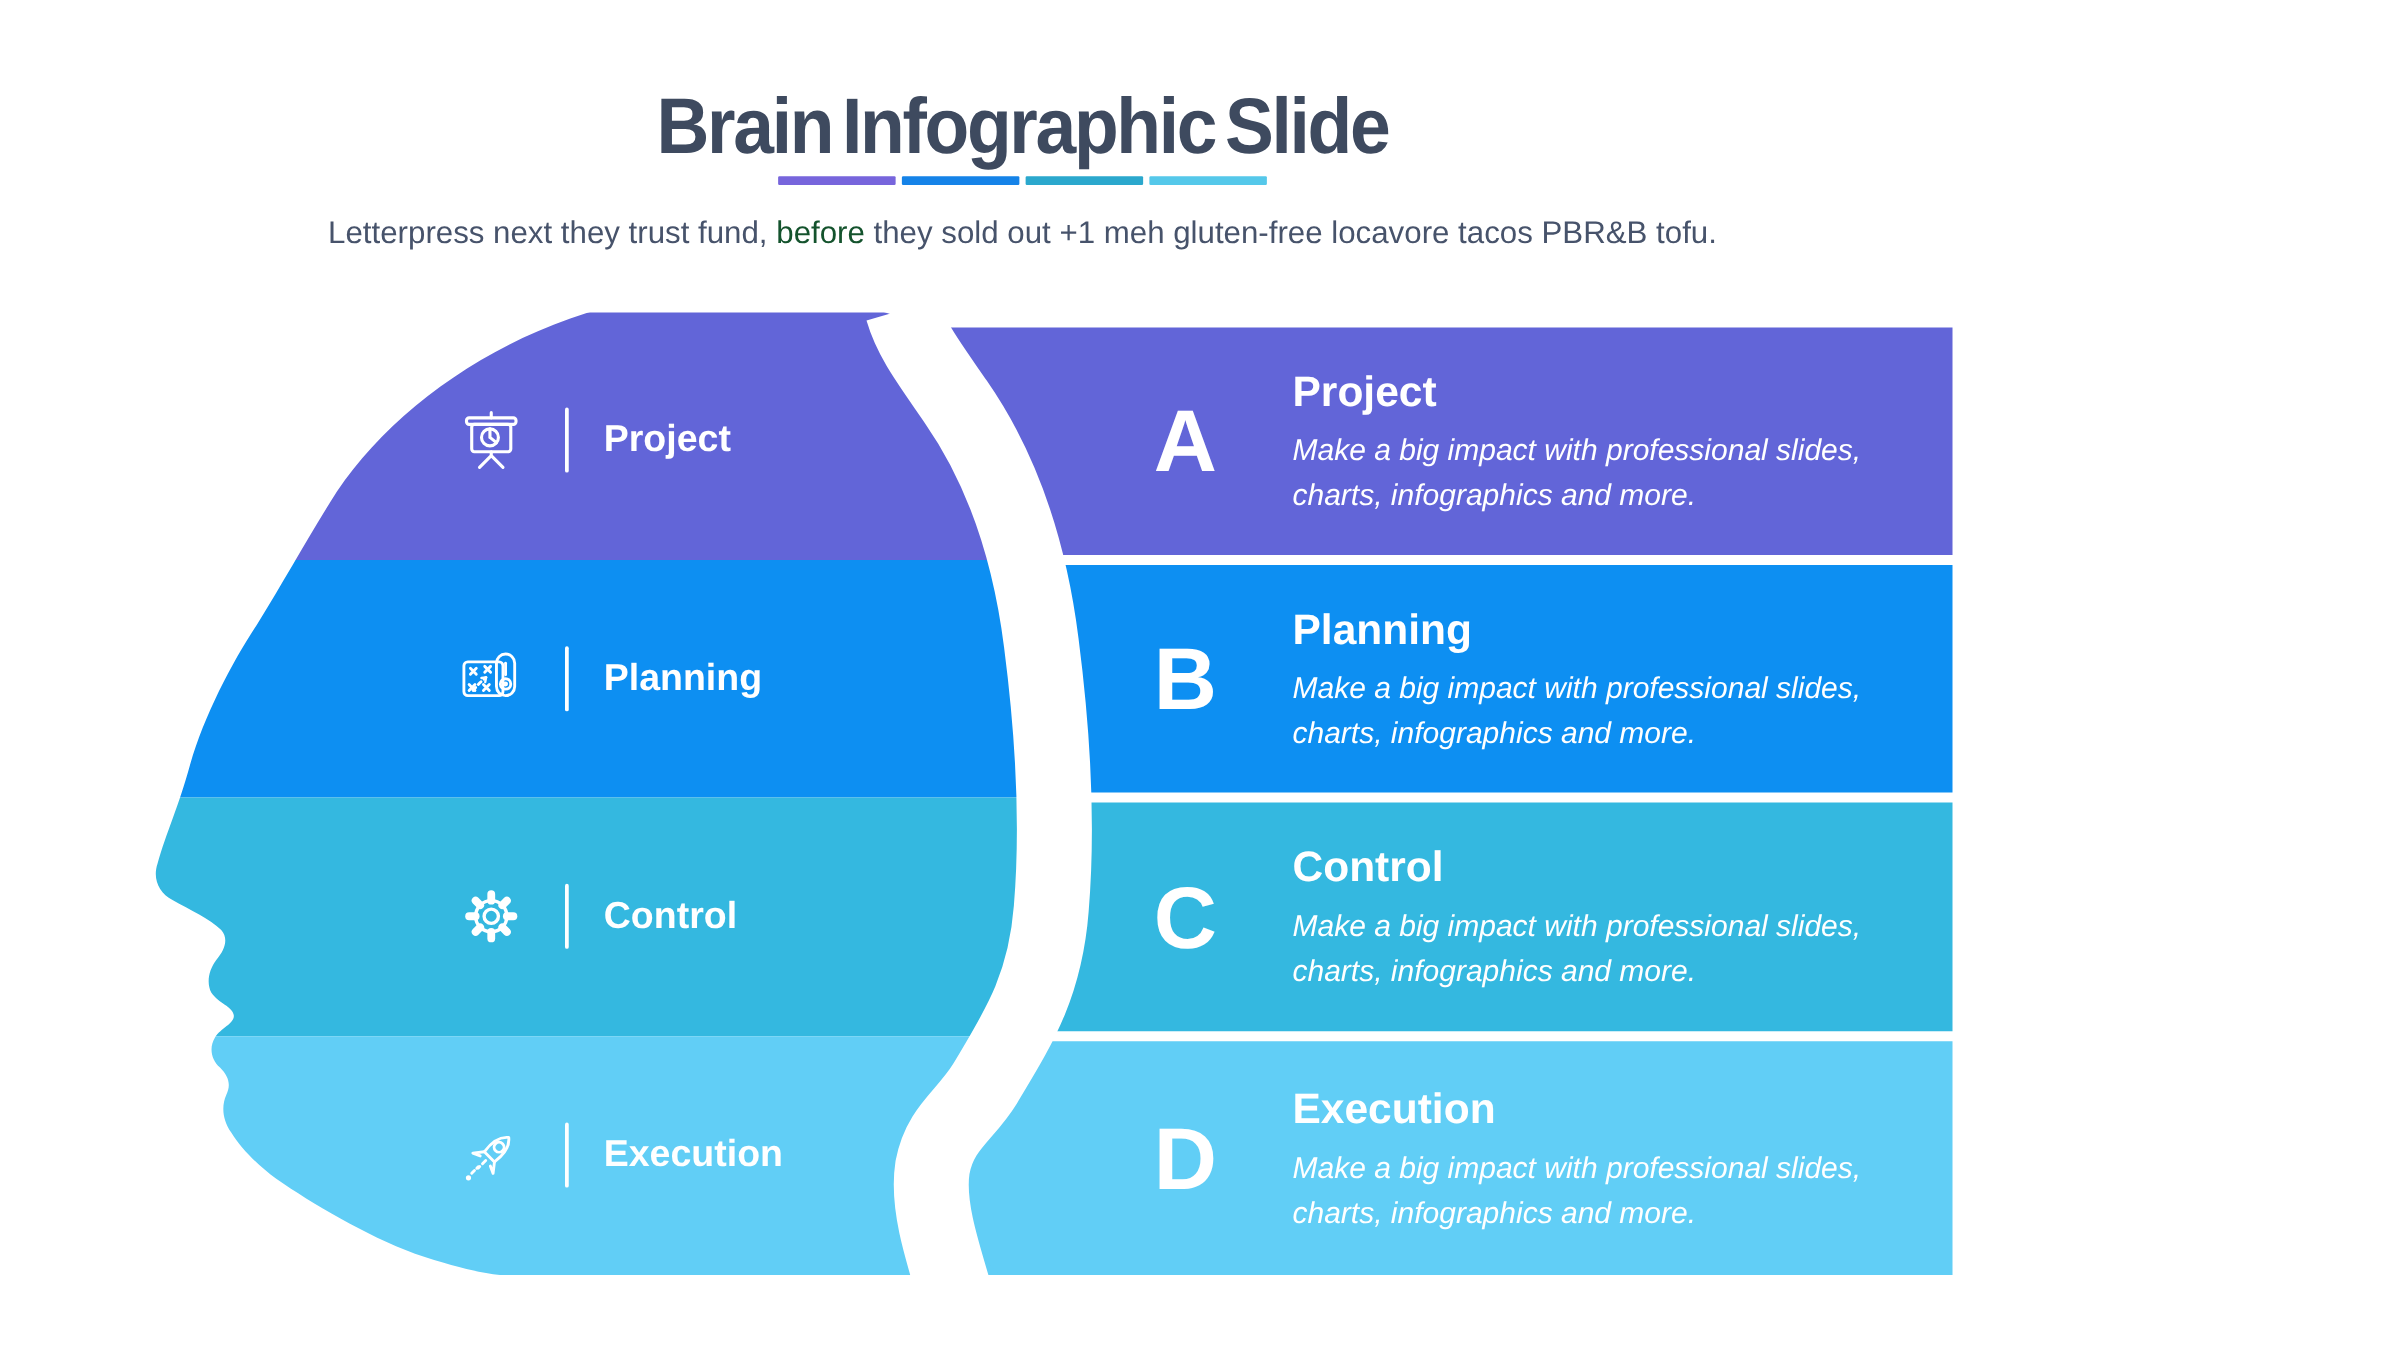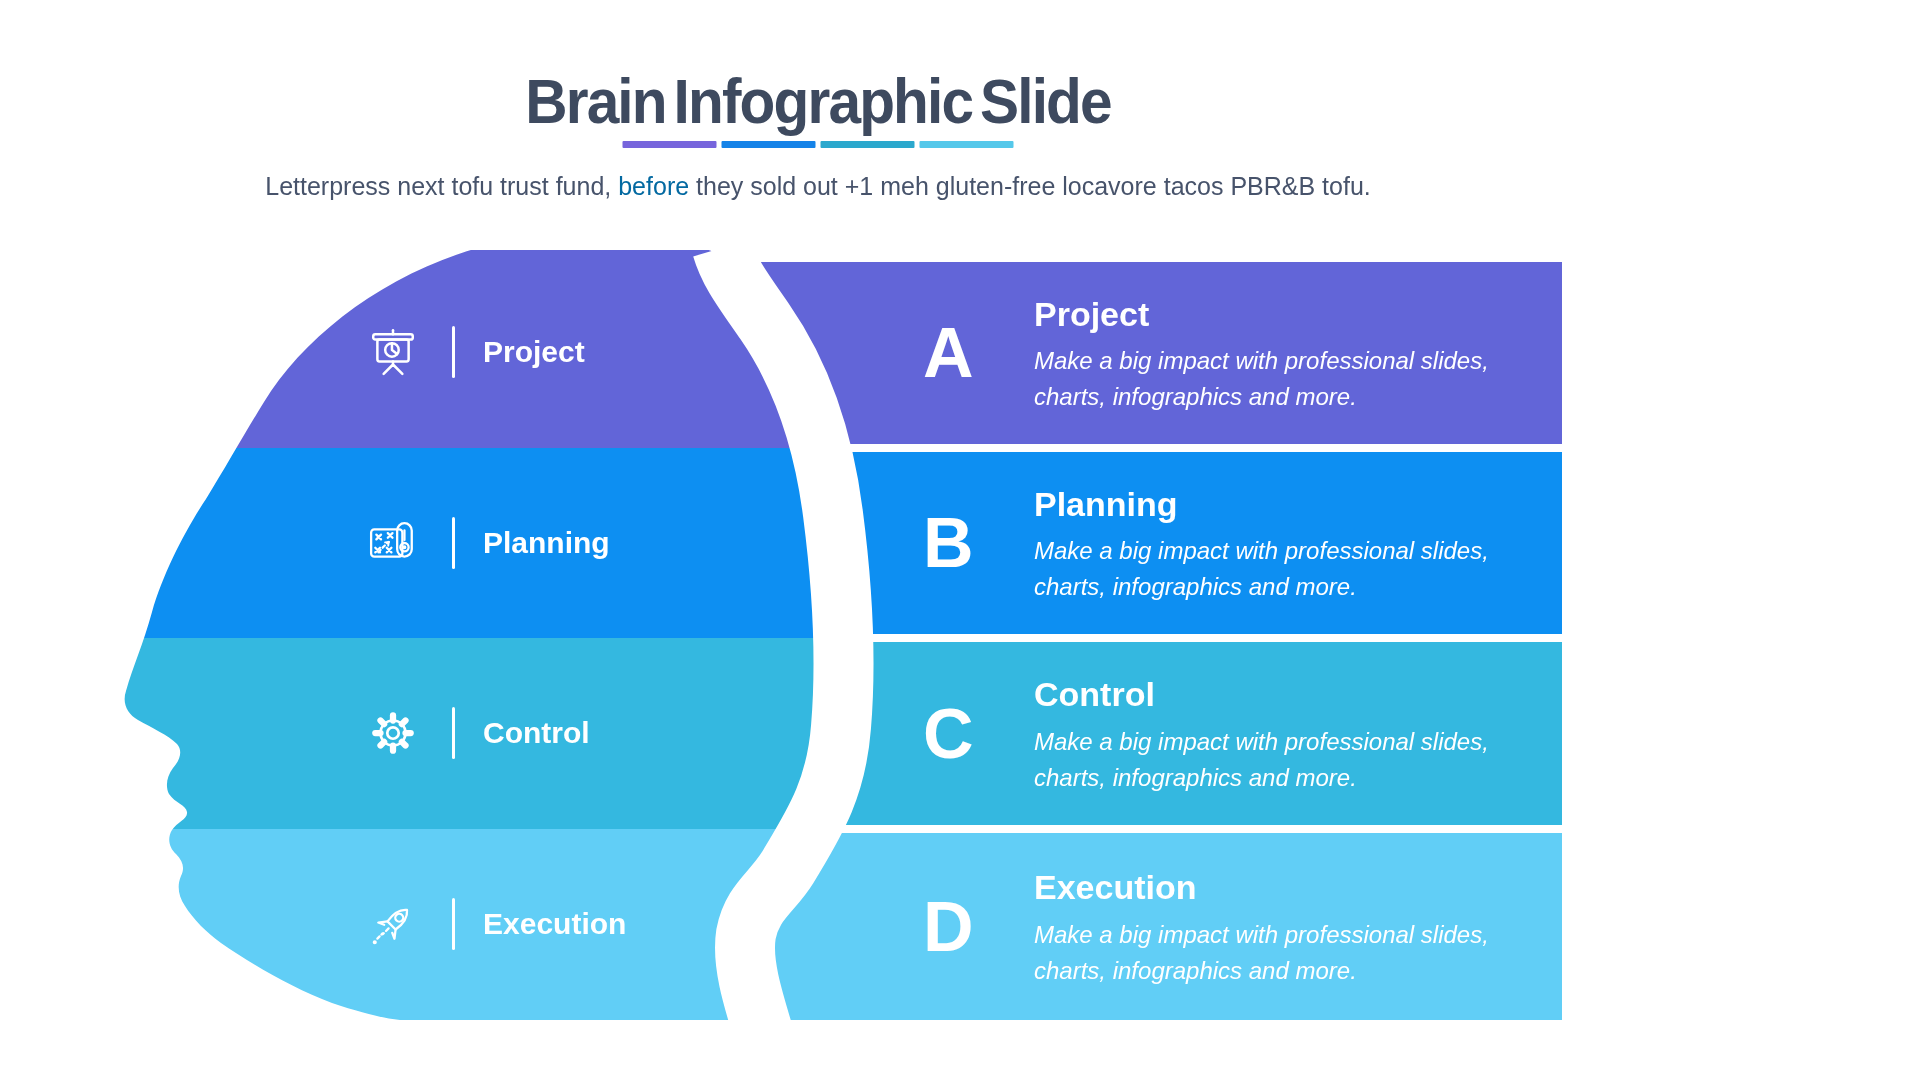--- a/index.html
+++ b/index.html
@@ -60,21 +60,21 @@
 <div class="slide">
 
   <div class="title" style="color: rgb(62, 74, 95);">Brain Infographic Slide</div>
   <div class="accent-bars">
     <span style="background: rgb(119, 101, 220);"></span>
     <span style="background: rgb(21, 131, 232);"></span>
     <span style="background: rgb(43, 168, 205);"></span>
     <span style="background: rgb(85, 200, 234);"></span>
   </div>
   <div class="subtitle">
-    <span>Letterpress next tofu trust fund, </span><span class="hl" style="color:#0369a1">before</span><span> they sold out +1 meh gluten-free locavore tacos PBR&amp;B tofu.</span>
+    <span>Letterpress next they trust fund, </span><span class="hl" style="color:#14532d">before</span><span> they sold out +1 meh gluten-free locavore tacos PBR&amp;B tofu.</span>
   </div>
 
   <div class="info-row row-a" style="background: rgb(98, 101, 216);">
     <div class="row-letter">A</div>
     <div class="row-text">
       <p class="row-title">Project</p>
       <p class="row-desc">Make a big impact with professional slides, charts, infographics and more.</p>
     </div>
   </div>
   <div class="info-row row-b" style="background: rgb(13, 143, 242);">

